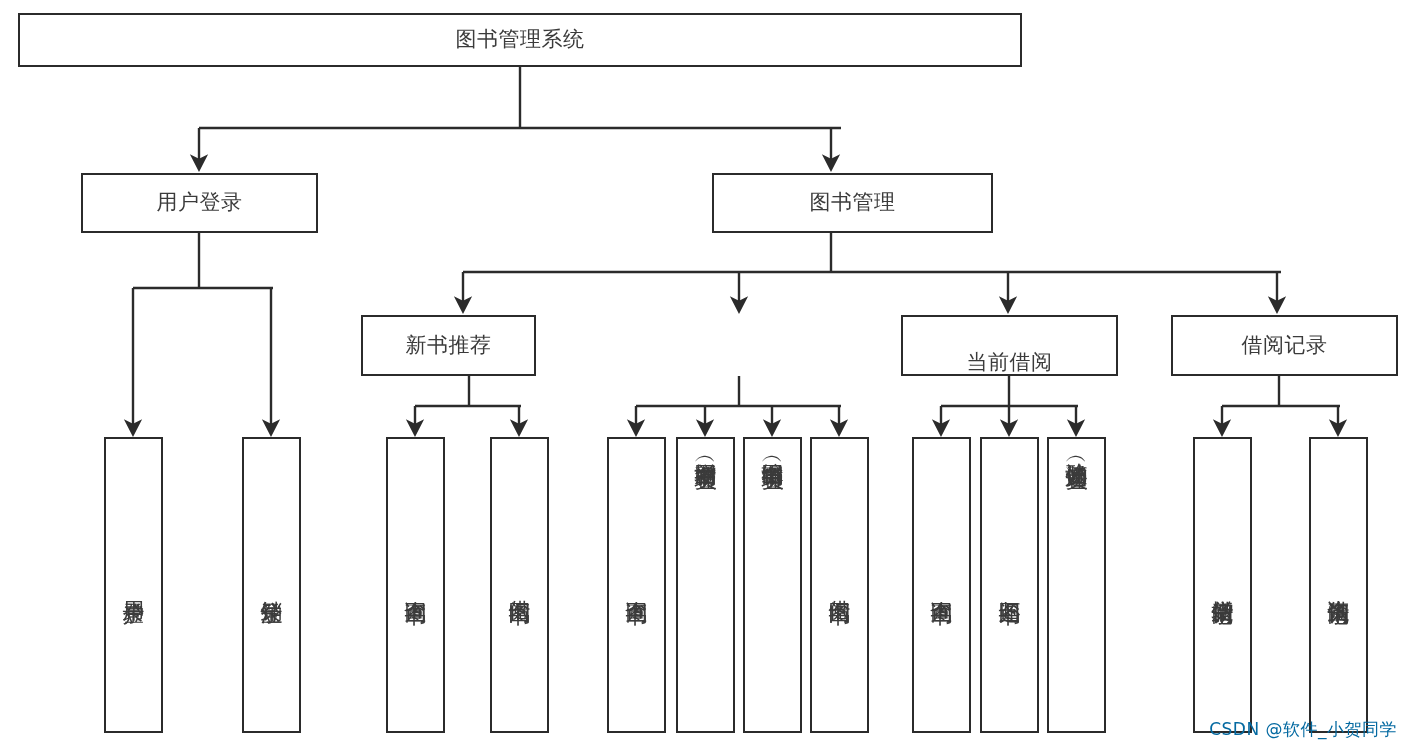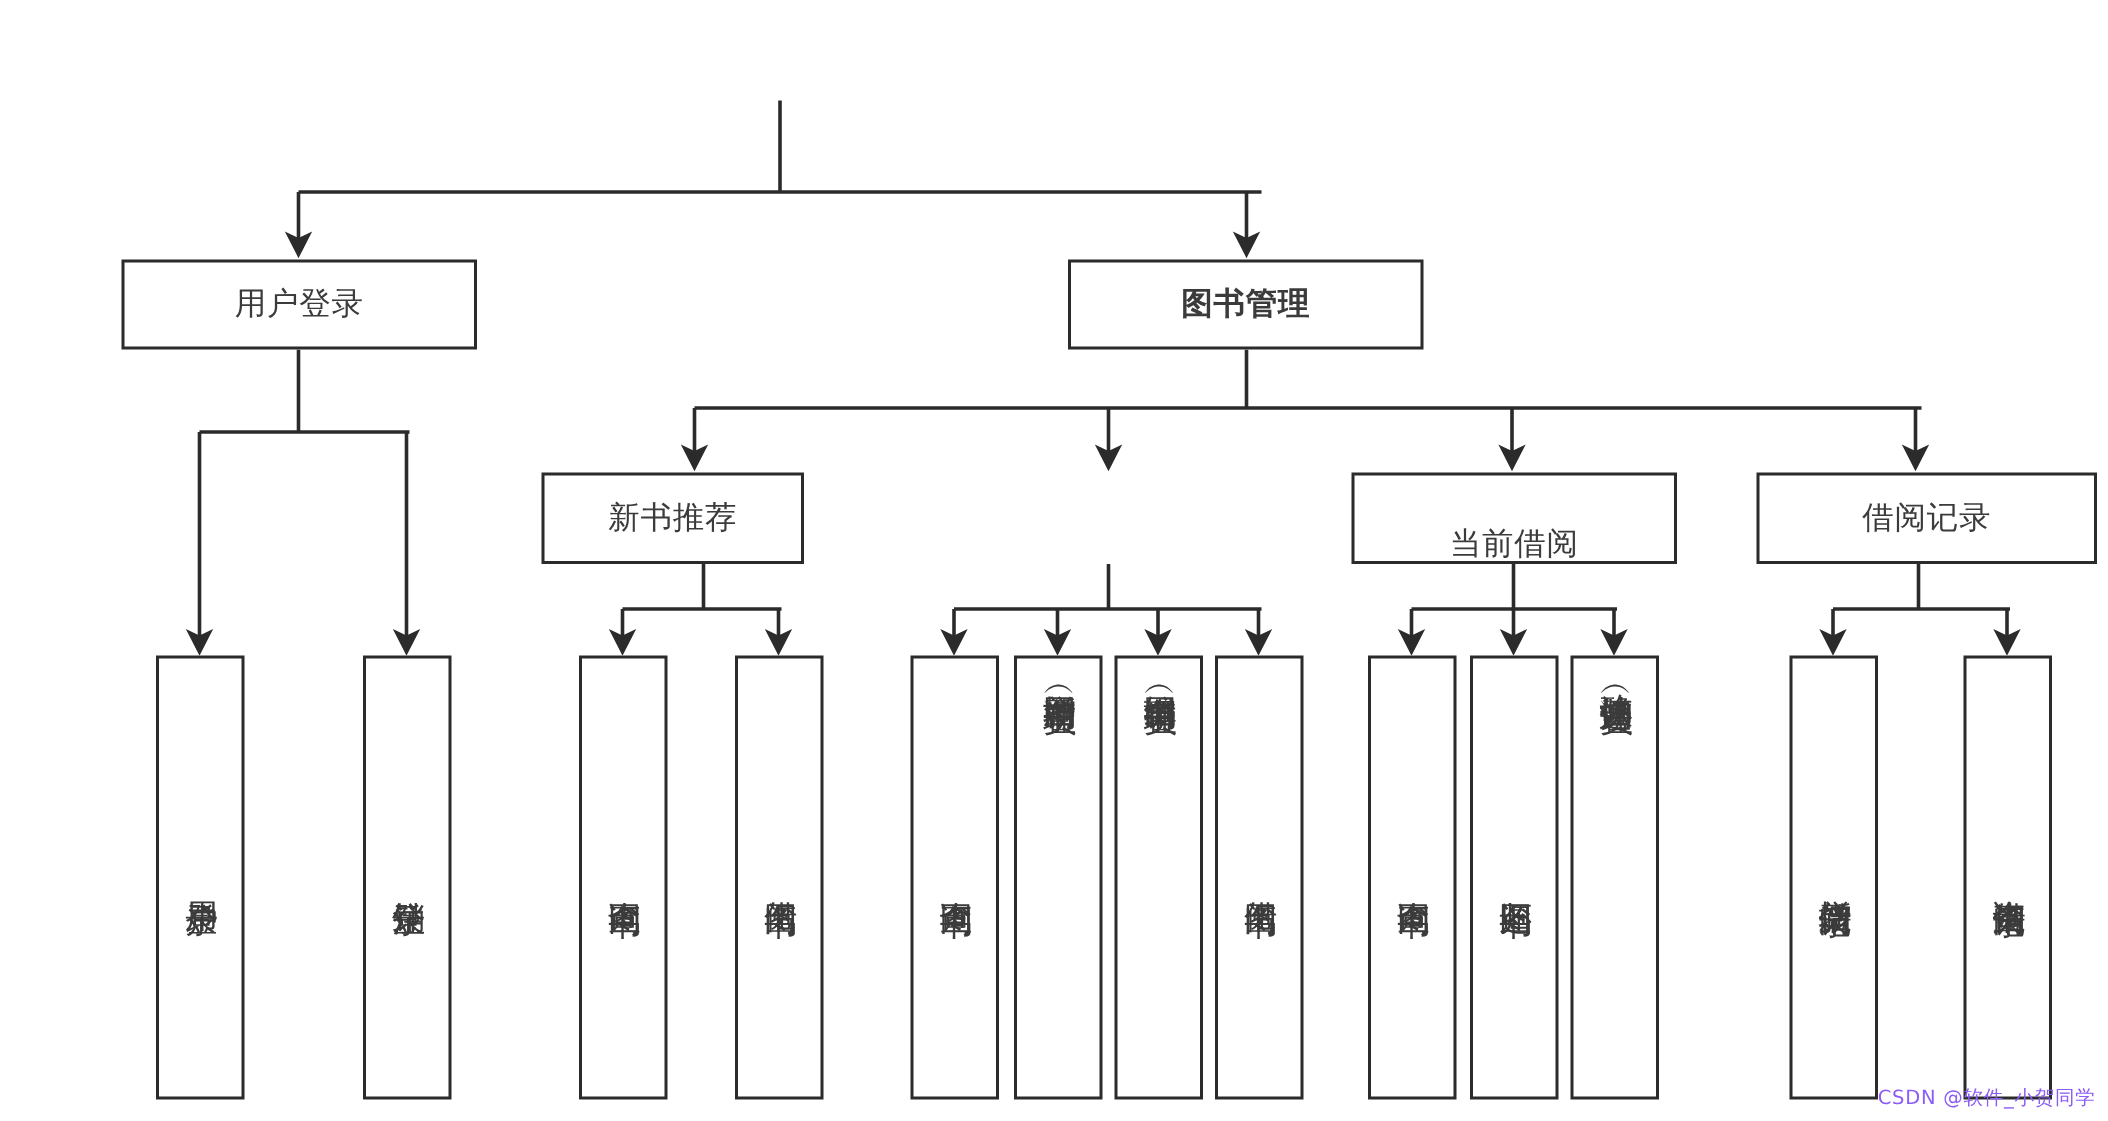--- a/index.html
+++ b/index.html
@@ -58,22 +58,22 @@
     white-space: nowrap;
   }
   .node-box.leaf.center-v {
     align-items: center;
     padding-top: 0;
   }
   .watermark {
     position: absolute;
     right: 8px;
     bottom: 6px;
-    font-size: 13px;
-    color: #8b5cf6;
+    font-size: 17px;
+    color: #0369a1;
     white-space: nowrap;
     letter-spacing: 0.5px;
     pointer-events: none;
   }
 </style>
 </head>
 <body>
 
 <div id="diagram-root">
 
@@ -120,26 +120,29 @@
       <path d="M1009,406 L1009,428" marker-end="url(#arrow)"></path>
       <path d="M1076,406 L1076,428" marker-end="url(#arrow)"></path>
 
       <path d="M1279,376 L1279,406"></path>
       <path d="M1222,406 L1340,406"></path>
       <path d="M1222,406 L1222,428" marker-end="url(#arrow)"></path>
       <path d="M1338,406 L1338,428" marker-end="url(#arrow)"></path>
     </g>
   </svg>
 
+  <div class="node-box" style="left:18px; top:13px; width:1004px; height:54px;">
+    <span class="node-label-h">图书管理系统</span>
+  </div>
 
   <div class="node-box" style="left:81px; top:173px; width:237px; height:60px;">
     <span class="node-label-h">用户登录</span>
   </div>
 
-  <div class="node-box" style="left:712px; top:173px; width:237px; height:60px;font-weight:bold;">
+  <div class="node-box" style="left:712px; top:173px; width:281px; height:60px;">
     <span class="node-label-h">图书管理</span>
   </div>
 
   <div class="node-box" style="left:361px; top:315px; width:175px; height:61px;">
     <span class="node-label-h">新书推荐</span>
   </div>
 
 
   <div class="node-box" style="left:901px; top:315px; width:217px; height:61px;align-items:flex-end;">
     <span class="node-label-h">当前借阅</span>

